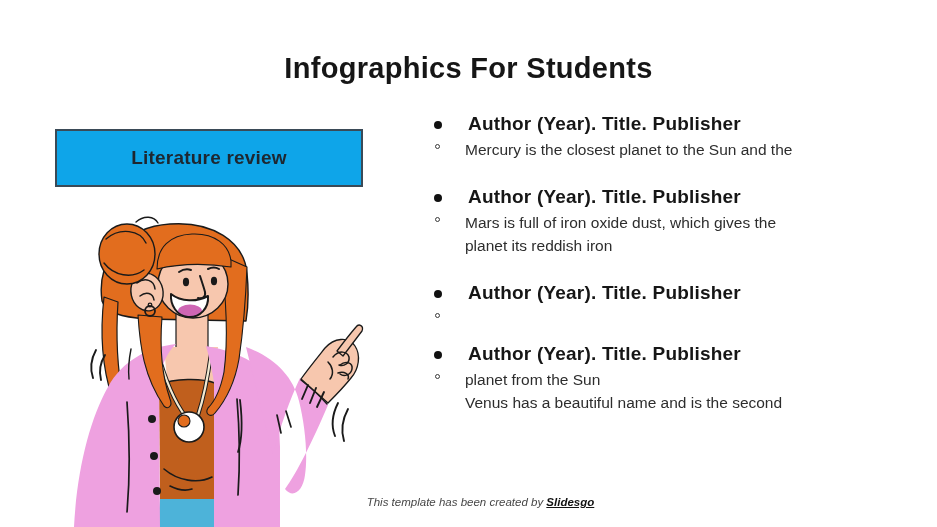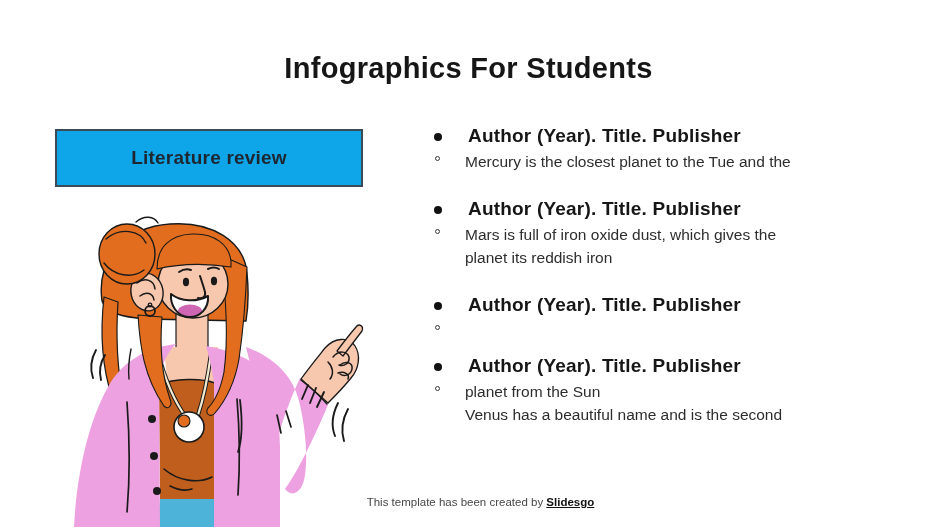--- a/index.html
+++ b/index.html
@@ -17,41 +17,41 @@
     color: #161616; letter-spacing: 0.3px;
   }
 
   .section-box {
     position: absolute; left: 55px; top: 129px; width: 308px; height: 58px;
     background: #0ea5e9; border: 2px solid #3a4a57;
     display: flex; align-items: center; justify-content: center;
   }
   .section-box span { font-size: 19px; font-weight: 700; color: #1e2730; letter-spacing: 0.2px; }
 
-  .content { position: absolute; left: 425px; top: 124px; width: 480px; }
+  .content { position: absolute; left: 425px; top: 112px; width: 480px; }
   .ref { margin-bottom: 24px; }
   .row { display: flex; align-items: flex-start; }
   .bullet {
     flex: none; width: 8px; height: 8px; border-radius: 50%;
     background: #111; margin: 9px 0 0 9px;
   }
   .bullet.hollow {
     width: 5px; height: 5px; border: 1.6px solid #3a3a3a; background: transparent;
     margin: 8px 0 0 10px;
   }
   .ref h2 {
     margin: 0 0 0 26px; font-size: 19px; font-weight: 700;
     color: #161616; line-height: 24px; letter-spacing: 0.2px;
   }
   .ref p { margin: 2px 0 0 25px; width: 402px; font-size: 15.5px; color: #2d2d2d; line-height: 23px; }
   .ref p span { display: block; }
 
   .footer {
     position: absolute; top: 496px; left: 24px; width: 913px;
-    text-align: center; font-size: 11.5px; color: #474747;
+    text-align: center; font-size: 11.5px; color: #474747; font-style: italic;
   }
   .footer b { color: #111; font-weight: 700; text-decoration: underline; cursor: pointer; }
 
   .illustration { position: absolute; left: 50px; top: 197px; width: 340px; height: 330px; }
 </style>
 </head>
 <body>
 
 <div class="slide">
 
@@ -64,21 +64,21 @@
   <div class="content">
 
     <div class="ref">
       <div class="row">
         <span class="bullet"></span>
         <h2>Author (Year). Title. Publisher</h2>
       </div>
       <div class="row">
         <span class="bullet hollow"></span>
         <p>
-          <span>Mercury is the closest planet to the Tue and the</span>
+          <span>Mercury is the closest planet to the Sun and the</span>
         </p>
       </div>
     </div>
 
     <div class="ref">
       <div class="row">
         <span class="bullet"></span>
         <h2>Author (Year). Title. Publisher</h2>
       </div>
       <div class="row">

